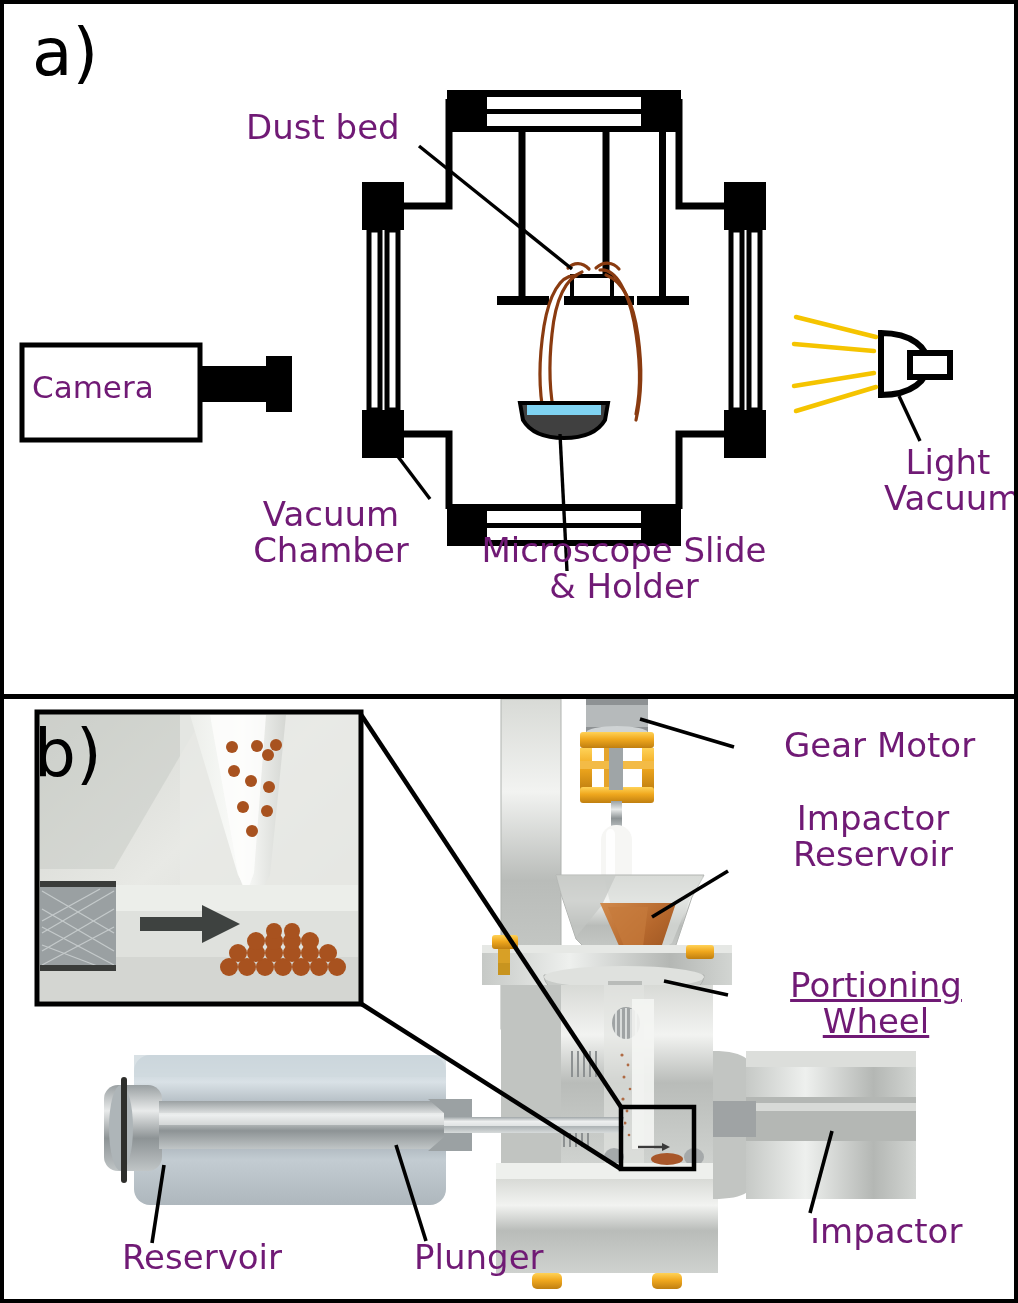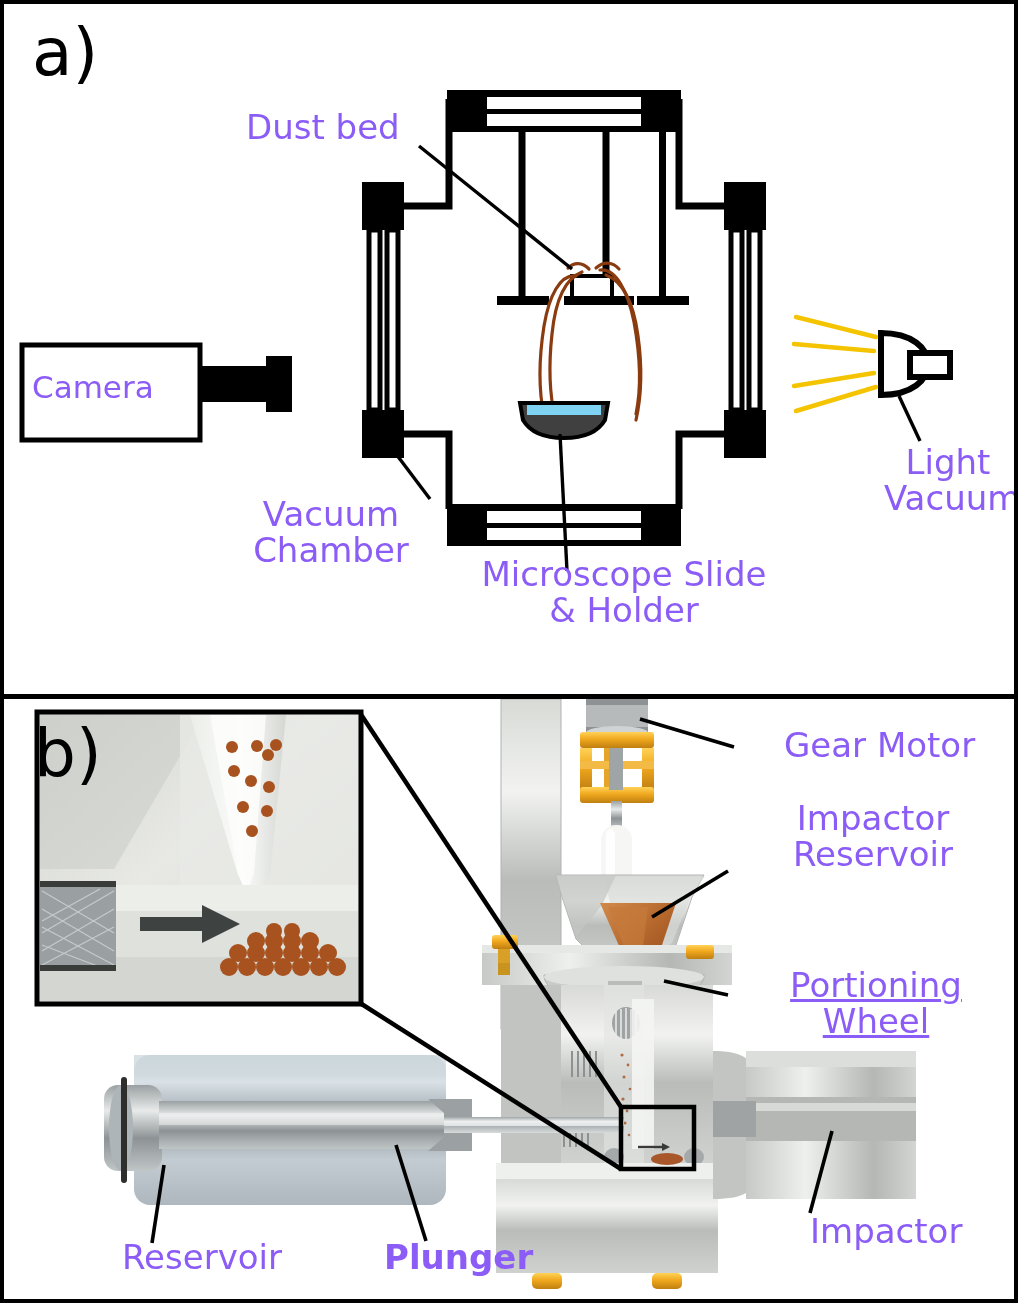--- a/index.html
+++ b/index.html
@@ -5,21 +5,21 @@
   html,body{margin:0;padding:0;background:#ffffff;}
   body{width:1018px;height:1303px;font-family:"DejaVu Sans",sans-serif;}
   #fig{position:relative;width:1018px;height:1303px;background:#fff;
        border:4px solid #000;box-sizing:border-box;overflow:hidden;}
   .panel{position:absolute;left:0;width:1010px;box-sizing:border-box;overflow:hidden;}
   #panel-a{top:0;height:690px;}
   #panel-b{top:690px;height:609px;border-top:5px solid #000;}
   .svgroot{position:absolute;left:0;top:0;width:100%;height:100%;display:block;}
   .panel-letter{position:absolute;font-size:66px;color:#000;line-height:1;
                 font-family:"DejaVu Sans",sans-serif;}
-  .lbl{position:absolute;font-size:34px;color:#8b5cf6;line-height:1.06;
+  .lbl{position:absolute;font-size:34px;color:#701a75;line-height:1.06;
        font-family:"DejaVu Sans",sans-serif;white-space:pre;}
   .lbl.c{text-align:center;}
 </style>
 </head>
 <body>
 
 <div id="fig">
 
   <div id="panel-a" class="panel">
     <svg class="svgroot" viewBox="0 0 1010 690" preserveAspectRatio="none">
@@ -127,21 +127,21 @@
     <div class="lbl" style="left:242px;top:105px;">Dust bed</div>
 
     <div class="lbl" style="left:28px;top:367px;font-size:31px;">Camera</div>
 
     <div class="lbl c" style="left:222px;top:492px;width:210px;">Vacuum
 Chamber</div>
 
     <div class="lbl c" style="left:880px;top:440px;width:128px;">Light
 Vacuum</div>
 
-    <div class="lbl c" style="left:440px;top:552px;width:360px;">Microscope Slide
+    <div class="lbl c" style="left:440px;top:528px;width:360px;">Microscope Slide
 &amp; Holder</div>
   </div>
 
   <div id="panel-b" class="panel">
     <svg class="svgroot" viewBox="0 0 1010 604" preserveAspectRatio="none">
       <defs>
         <linearGradient id="gMetalV" x1="0" y1="0" x2="0" y2="1">
           <stop offset="0%" stop-color="#d8dad6"></stop>
           <stop offset="28%" stop-color="#f2f3f1"></stop>
           <stop offset="55%" stop-color="#b9bcb9"></stop>
@@ -432,16 +432,16 @@
     <div class="lbl c" style="left:736px;top:101px;width:266px;">Impactor
 Reservoir</div>
 
     <div class="lbl c" style="left:740px;top:268px;width:264px;text-decoration:underline;">Portioning
 Wheel</div>
 
     <div class="lbl" style="left:806px;top:514px;">Impactor</div>
 
     <div class="lbl" style="left:118px;top:540px;">Reservoir</div>
 
-    <div class="lbl" style="left:380px;top:540px;font-weight:bold;">Plunger</div>
+    <div class="lbl" style="left:410px;top:540px;">Plunger</div>
   </div>
 
 </div>
 
 </body></html>

